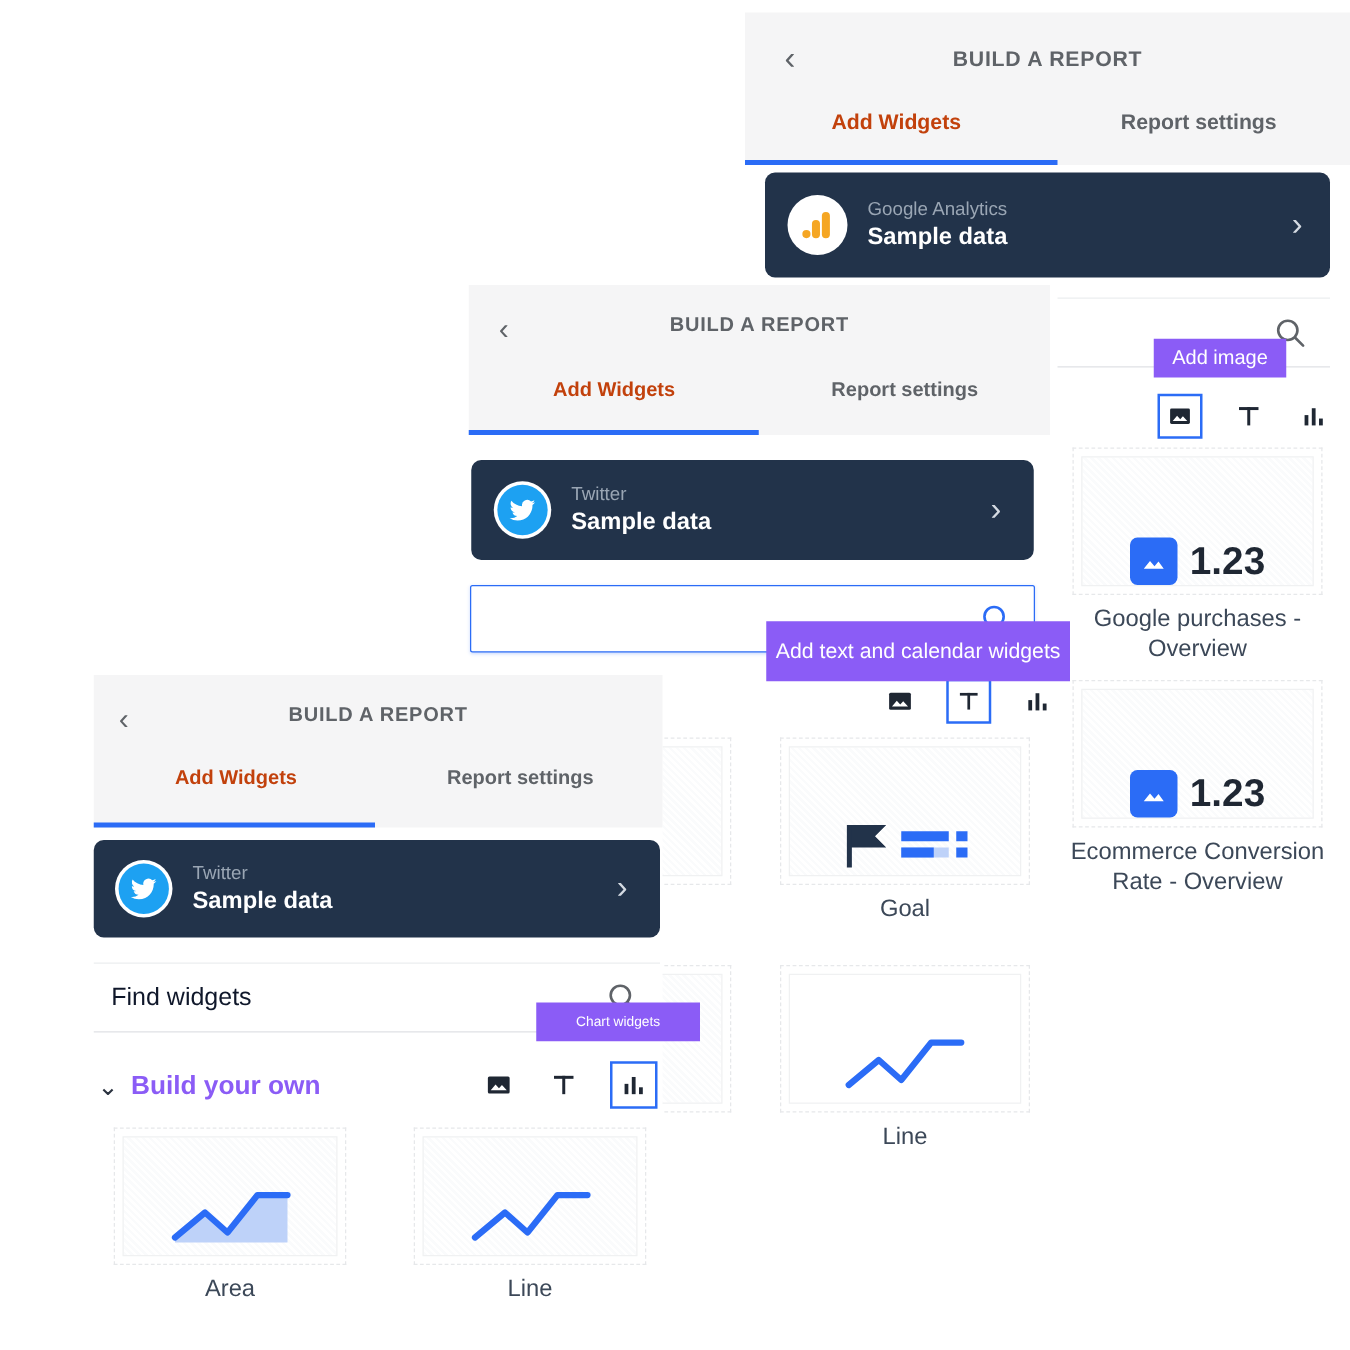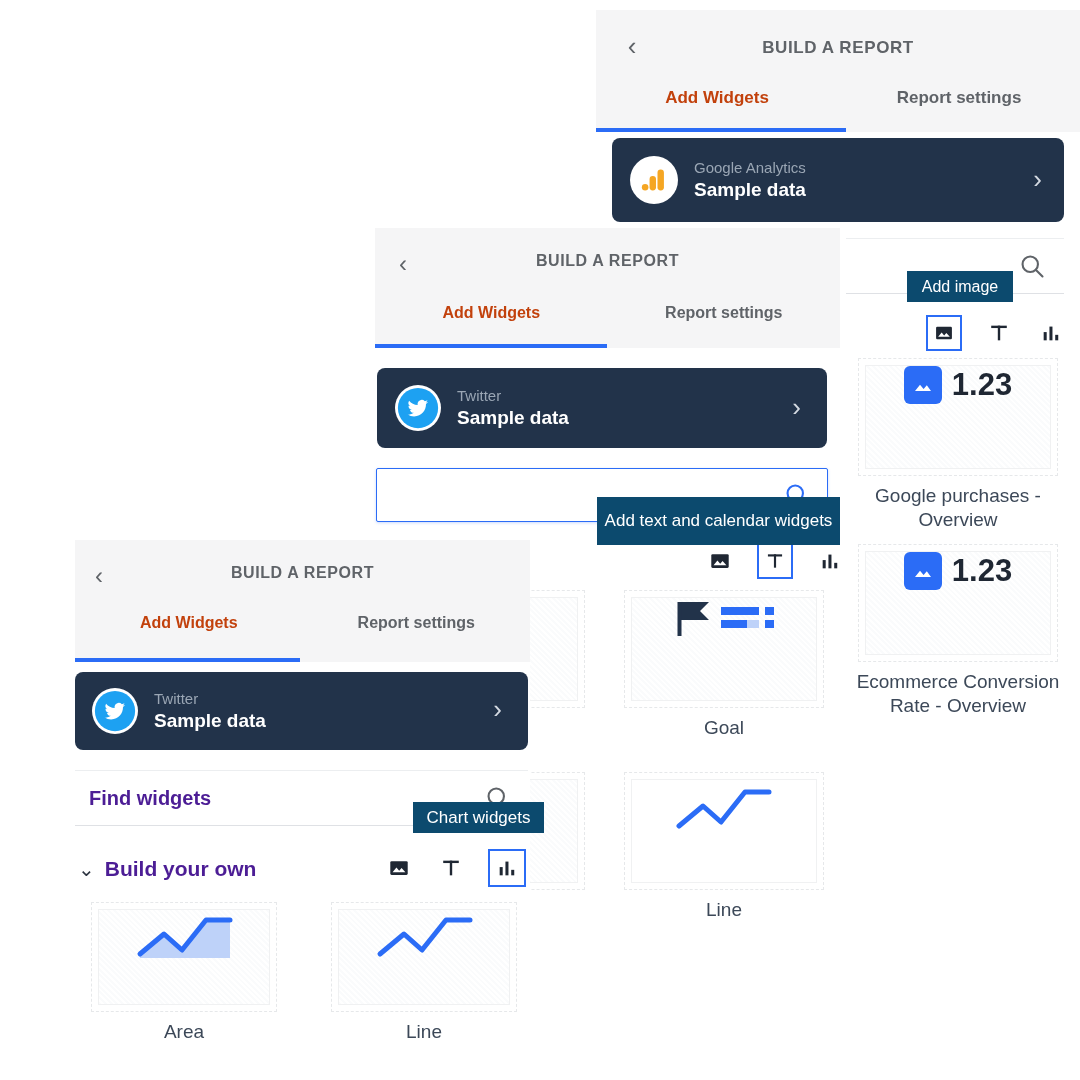--- a/index.html
+++ b/index.html
@@ -36,49 +36,49 @@
   .source-kind { color:#9aa6b4; }
   .source-name { color:#ffffff; font-weight:bold; }
   .source-chevron { position:absolute; color:#d4dae2; font-weight:300; }
 
   
   .search-box {
     background:#fff; position:relative; display:flex; align-items:center;
   }
   .search-plain { border:none; border-bottom:1px solid #dfe1e5; border-top:1px solid #eceef0; }
   .search-focus { border:1px solid #2b6cf6; border-radius:2px; box-shadow:0 1px 3px rgba(43,108,246,.25); }
-  .search-ph { color:#4c1d95;font-weight:bold; }
+  .search-ph { color:#0f172a; }
   .search-icon { position:absolute; }
 
   
   .byo-row { display:flex; align-items:center; position:relative; }
-  .byo-label { font-weight:bold; color:#4c1d95; }
+  .byo-label { font-weight:bold; color:#8b5cf6; }
   .byo-chev { color:#2b3340; margin-right:10px; }
   .type-btns { position:absolute; display:flex; align-items:center; }
   .type-btn { display:flex; align-items:center; justify-content:center; cursor:pointer; }
   .type-btn.sel { border:2px solid #2b6cf6; background:#fff; }
 
   
   .tooltip {
-    position:absolute; background:#0c4a6e; color:#fff; border-radius:0;
-    white-space:nowrap; display:flex; align-items:center; justify-content:center;
+    position:absolute; background:#8b5cf6; color:#fff; border-radius:0;
+    white-space:nowrap; display:flex; align-items:center; justify-content:center;margin-left:16px;
   }
 
   
   .wgrid { position:absolute; }
   .wcard { position:absolute; cursor:pointer; }
   .wthumb {
     border:1px dashed #e6e8ea; background:#fff;
     display:flex; align-items:center; justify-content:center; position:relative; overflow:hidden;
   }
   .wthumb .inner {
     position:absolute; inset:6px; border:1px solid #f0f1f2;
     background:
       repeating-linear-gradient(45deg, #fafbfc 0 2px, #ffffff 2px 4px);
-    display:flex; align-items:flex-start; justify-content:center;
+    display:flex; align-items:flex-end; justify-content:center;
   }
   .wlabel { text-align:center; color:#3c4858; line-height:1.25; margin-top:8px; }
 
   .metric-row { display:flex; align-items:center; gap:10px; position:relative; z-index:2;}
   .metric-sq { background:#2b6cf6; border-radius:6px; display:flex; align-items:center; justify-content:center; }
   .metric-val { font-weight:bold; color:#1f2733; }
 </style>
 </head>
 <body>
 
@@ -336,21 +336,21 @@
         <div class="type-btn sel" style="width:38px;height:38px;">
           <svg width="22" height="22" viewBox="0 0 24 24" aria-hidden="true">
             <rect x="4" y="11" width="3.3" height="9" fill="#1f2733"></rect>
             <rect x="10.3" y="5" width="3.3" height="15" fill="#1f2733"></rect>
             <rect x="16.6" y="14" width="3.3" height="6" fill="#1f2733"></rect>
           </svg>
         </div>
       </div>
     </div>
 
-    <div class="tooltip" style="left:338px; top:262px; width:131px; height:31px; font-size:17px;">Chart widgets</div>
+    <div class="tooltip" style="left:338px; top:262px; width:131px; height:31px; font-size:11px;">Chart widgets</div>
 
     <div class="wgrid" style="left:8px; top:362px; width:455px;">
       <div class="wcard" style="left:8px; top:0; width:186px;">
         <div class="wthumb" style="width:186px; height:110px;">
           <div class="inner">
             <svg width="105" height="58" viewBox="0 0 105 58" aria-hidden="true">
               <path d="M8,44 32,24 50,40 74,10 98,10 98,48 8,48 Z" fill="#bed2f9"></path>
               <polyline points="8,44 32,24 50,40 74,10 98,10" stroke="#2b6cf6" stroke-width="5" fill="none" stroke-linejoin="round" stroke-linecap="round"></polyline>
             </svg>
           </div>

